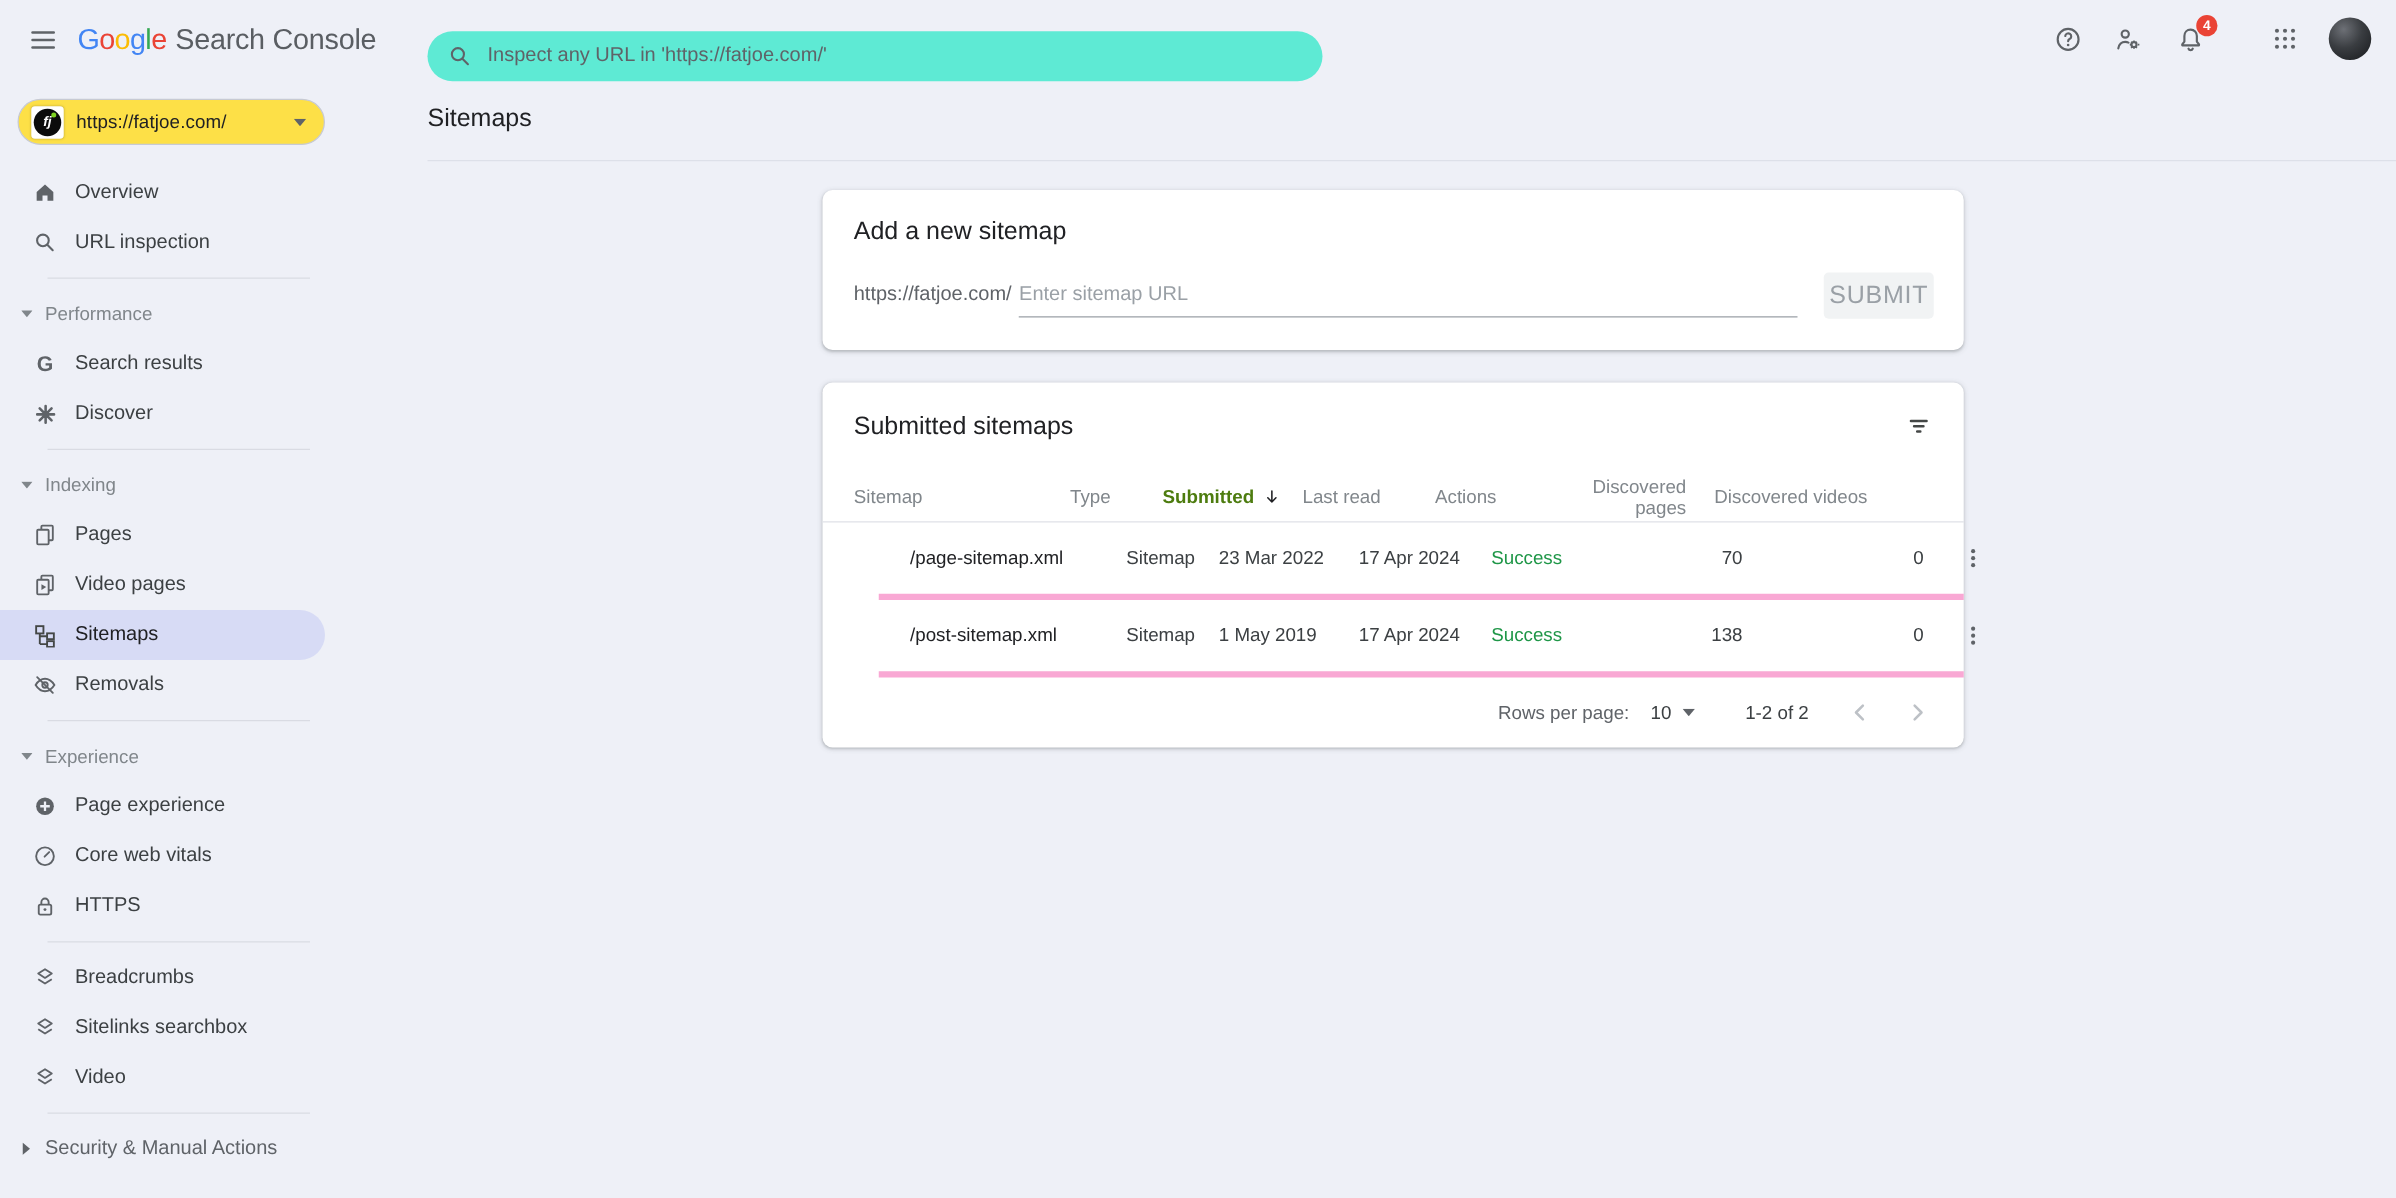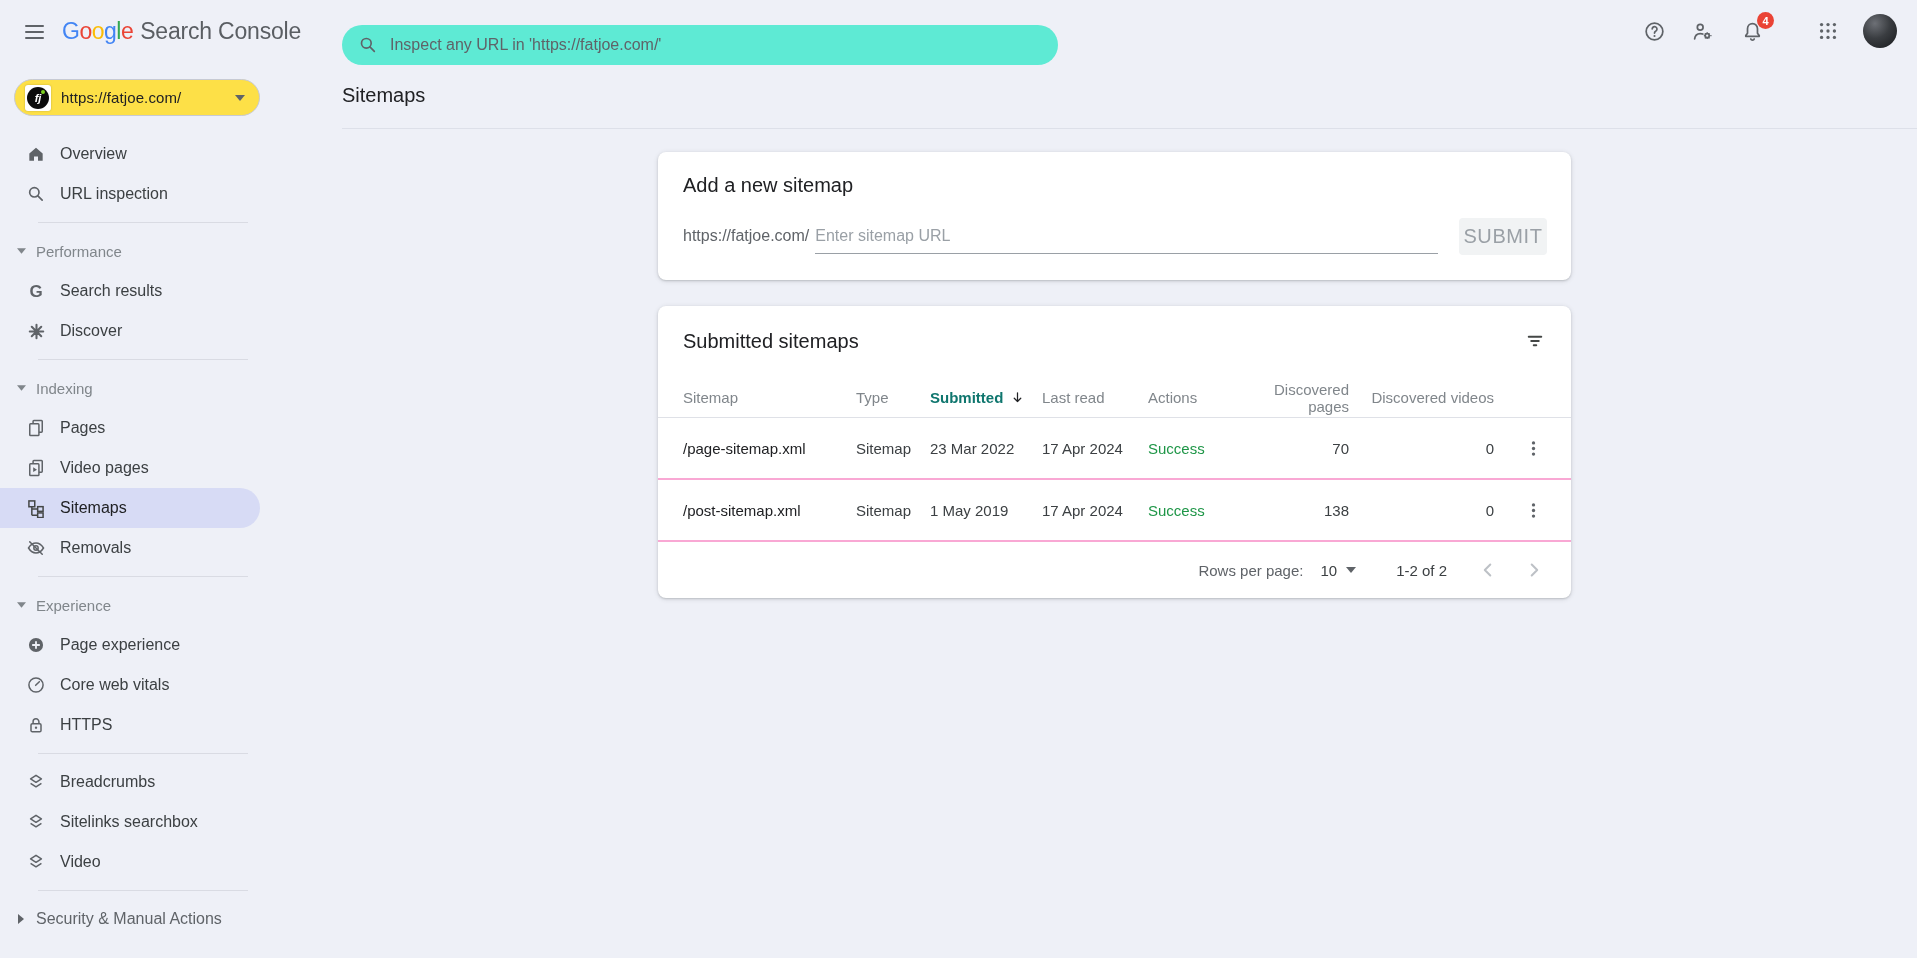--- a/index.html
+++ b/index.html
@@ -86,23 +86,23 @@
 
   .card-table { top:306px; height:292px; }
   .card-head { display:flex; align-items:center; justify-content:space-between; padding:22px 22px 0 25px; height:48px; }
   .filter-btn { border:none; background:transparent; cursor:pointer; width:28px; height:28px;
     display:flex; align-items:center; justify-content:center; }
   .table { margin-top:24px; }
   .thead, .trow { display:grid; grid-template-columns:173px 74px 112px 106px 101px 100px 145px 52px;
     align-items:center; padding:0 25px; }
   .thead { height:40px; border-bottom:1px solid #dfe1e7; }
   .th { font-size:15px; color:#80868b; }
-  .th.sorted { color:#0f766e; font-weight:700; display:flex; align-items:center; gap:7px; }
+  .th.sorted { color:#4d7c0f; font-weight:700; display:flex; align-items:center; gap:7px; }
   .th.num, .td.num { text-align:right; }
-  .trow { height:62px; border-bottom:2px solid #f9a8d4; }
+  .trow { height:62px; border-bottom:5px solid #f9a8d4;margin-left:45px; }
   .td { font-size:15px; color:#3c4043; }
   .td.path { color:#202124; }
   .td.status { color:#1e9647; }
   .td-kebab { display:flex; justify-content:flex-end; }
   .kebab-btn { border:none; background:transparent; cursor:pointer; width:26px; height:26px;
     display:flex; align-items:center; justify-content:center; }
   .pagerow { height:56px; display:flex; align-items:center; justify-content:flex-end; padding-right:22px; }
   .rpp-label { font-size:15px; color:#5f6368; }
   .rpp-value { font-size:15px; color:#3c4043; margin-left:17px; }
   .rpp-caret { margin-left:9px; display:flex; align-items:center; border:none; background:transparent; cursor:pointer; }

